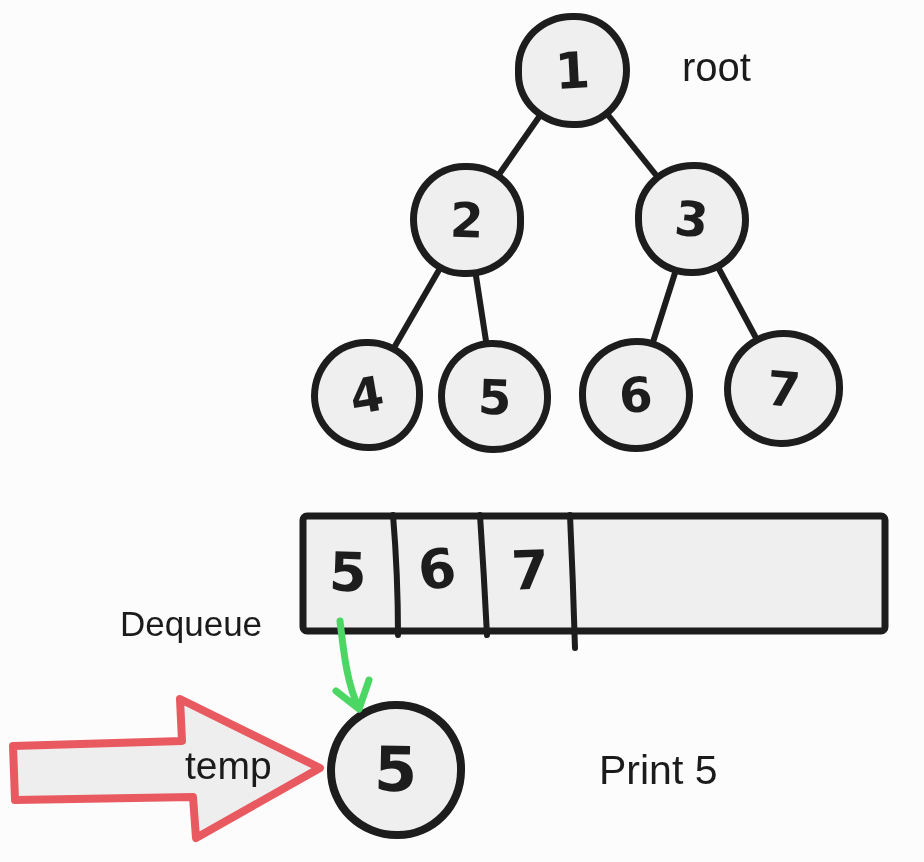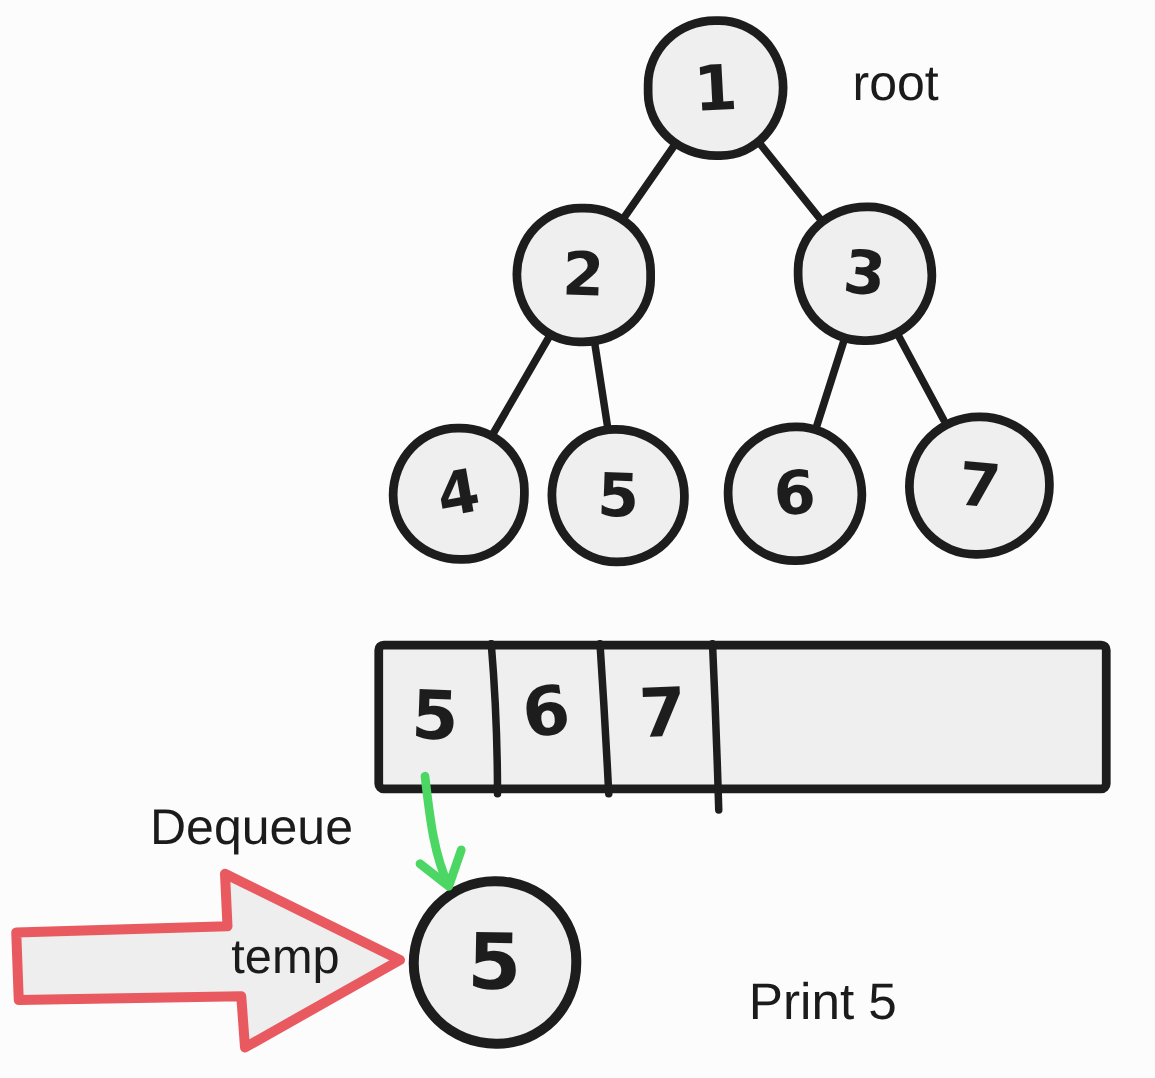--- a/index.html
+++ b/index.html
@@ -96,21 +96,21 @@
 
   <div class="node" style="left:327px; top:701px; width:138px; height:138px; border-width:8px; border-radius:50% 50% 49% 51% / 51% 49% 50% 50%;">
     <span class="hand" style="font-size:62px; transform:rotate(1deg);">5</span>
   </div>
 
   <span class="hand qdigit" style="left:348px; top:573px; transform:translate(-50%,-50%) rotate(2deg);">5</span>
   <span class="hand qdigit" style="left:437px; top:570px; transform:translate(-50%,-50%) rotate(-8deg);">6</span>
   <span class="hand qdigit" style="left:530px; top:571px; transform:translate(-50%,-50%) rotate(-2deg);">7</span>
 
   <span class="label" style="left:654px; top:45px; font-size:40px;margin-left:28px;">root</span>
-  <span class="label" style="left:120px; top:640px; font-size:40px;">Dequeue</span>
+  <span class="label" style="left:120px; top:604px; font-size:35px;">Dequeue</span>
   <span class="label" style="left:185px; top:744px; font-size:39px; z-index:2;">temp</span>
-  <span class="label" style="left:599px; top:747px; font-size:41px;margin-top:31px;">Print 5</span>
+  <span class="label" style="left:599px; top:747px; font-size:41px;">Print 5</span>
 
   <svg class="layer top" width="924" height="862" viewBox="0 0 924 862">
     <path class="green-arrow" d="M340 621 C 344 655, 347 683, 359 709 M359 709 L369 680 M359 709 L336 691" stroke="#4cd765"></path>
   </svg>
 
 </div>
 
 </body></html>

